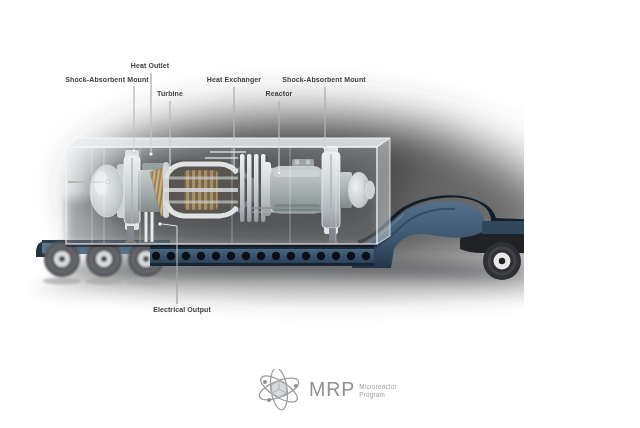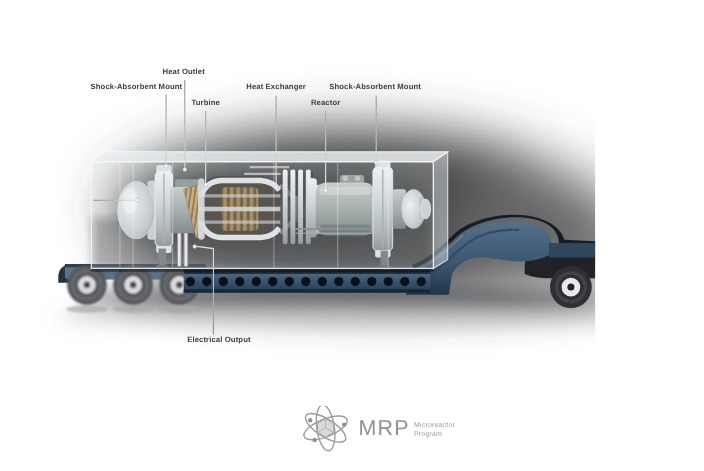--- a/index.html
+++ b/index.html
@@ -1,18 +1,18 @@
 <!DOCTYPE html>
 <html><head>
 <meta charset="utf-8">
 <style>
   html,body{margin:0;padding:0;background:#fff;}
   .stage{
     position:relative;width:524px;height:428px;background:#ffffff;
-    overflow:hidden;font-family:"Liberation Sans",sans-serif;margin-left:17px;
+    overflow:hidden;font-family:"Liberation Sans",sans-serif;
   }
   .stage svg.art{position:absolute;left:0;top:0;}
   .callout{
     position:absolute;font-size:7px;line-height:1.1;font-weight:600;
     color:#3e3e3e;letter-spacing:.1px;white-space:nowrap;z-index:5;
   }
   .callout.center{transform:translateX(-50%);}
   .logo{
     position:absolute;left:253px;top:369px;display:flex;align-items:center;
     gap:4px;z-index:5;

